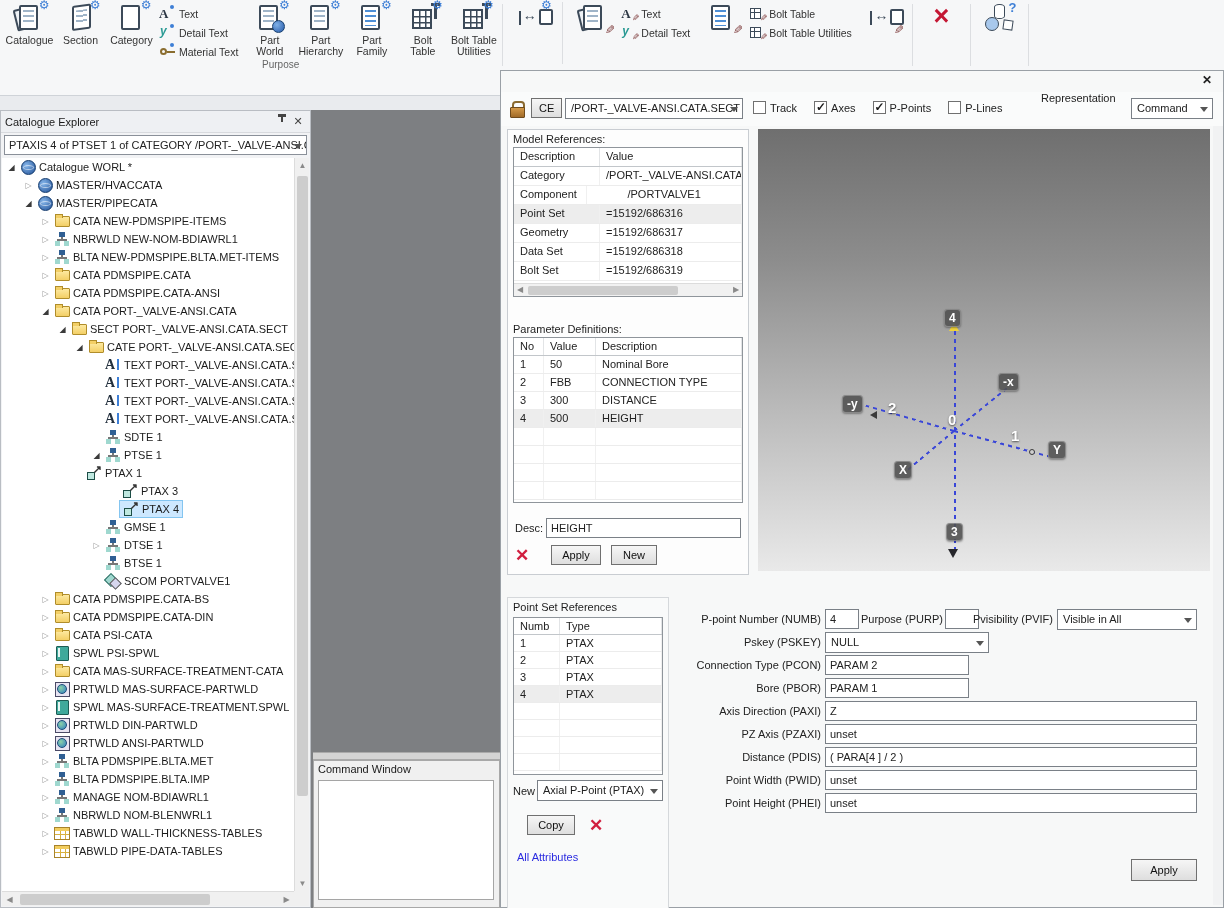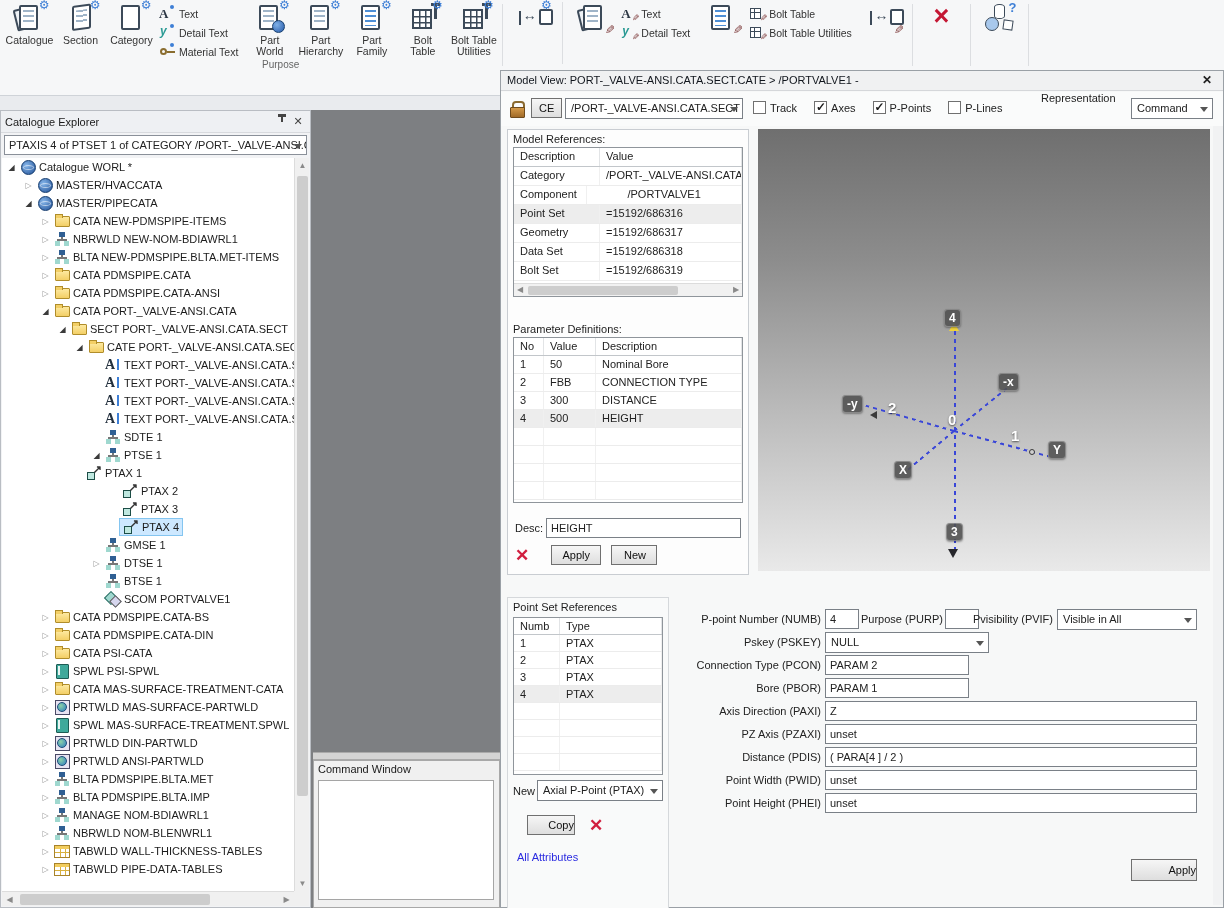--- a/index.html
+++ b/index.html
@@ -123,21 +123,21 @@
   .cmdwin textarea { position:absolute; left:4px; top:19px; width:176px; height:120px; border:1px solid #a5a5a5; background:#fff; resize:none; font-family:"Liberation Mono",monospace; font-size:11px; }
 
   
   .mv { position:absolute; left:500px; top:70px; width:724px; height:838px; background:#f7f8f8; border:1px solid #9aa0a6; z-index:3; }
   .mv-title { position:absolute; left:0; top:0; width:100%; height:20px; background:#f0f1f2; border-bottom:1px solid #d5d7da; padding:3px 6px; color:#10151c; white-space:nowrap; overflow:hidden; }
   .mv-close { position:absolute; right:8px; top:2px; width:16px; height:16px; font-weight:bold; font-size:12px; color:#222; text-align:center; cursor:pointer; }
   .mv-toolbar { position:absolute; left:0; top:21px; width:100%; height:34px; background:#fafbfb; }
   .locki { position:absolute; left:9px; top:9px; width:14px; height:15px; }
   .locki::before { content:""; position:absolute; left:2px; top:0; width:9px; height:8px; border:2px solid #8a6a30; border-radius:4px 4px 0 0; }
   .locki::after { content:""; position:absolute; left:0; top:6px; width:13px; height:9px; background:linear-gradient(#d49a4a,#a06a28); border:1px solid #6e4a1c; border-radius:1px; }
-  .btn { display:inline-block; border:1px solid #707070; background:linear-gradient(#f6f6f6,#dedede); padding:3px 10px; font-size:11px; color:#111; text-align:right; cursor:pointer; }
+  .btn { display:inline-block; border:1px solid #707070; background:linear-gradient(#f6f6f6,#dedede); padding:3px 10px; font-size:11px; color:#111; text-align:center; cursor:pointer; }
   .mv-ce { position:absolute; left:30px; top:6px; padding:3px 7px; }
   .mv-combo { position:absolute; background:#fff; border:1px solid #7a8087; height:21px; padding:3px 16px 0 5px; white-space:nowrap; overflow:hidden; cursor:pointer; }
   .mv-pathcombo { left:64px; top:6px; width:178px; }
   .cbgroup { position:absolute; left:252px; top:9px; display:flex; align-items:flex-end; }
   .cbitem { display:flex; align-items:center; margin-right:17px; cursor:pointer; }
   .cbox { width:13px; height:13px; border:1px solid #707070; background:#fff; margin-right:4px; position:relative; flex:none; }
   .cbox.checked::after { content:"\2713"; position:absolute; left:1px; top:-2px; font-size:12px; font-weight:bold; color:#1a1a1a; }
   .repr-label { position:absolute; left:540px; top:0; color:#222; }
   .mv-reprcombo { left:630px; top:6px; width:82px; }
 
@@ -509,27 +509,20 @@
         <span class="texp"></span>
         <span class="tlabelwrap">
           <span class="tico ptax"></span>
           <span class="tname">PTAX 1</span>
         </span>
       </div>
       <div class="trow" style="padding-left: 106px;">
         <span class="texp"></span>
         <span class="tlabelwrap">
           <span class="tico ptax"></span>
-          <span class="tname">PTAX 2</span>
-        </span>
-      </div>
-      <div class="trow" style="padding-left: 106px;">
-        <span class="texp"></span>
-        <span class="tlabelwrap">
-          <span class="tico ptax"></span>
           <span class="tname">PTAX 3</span>
         </span>
       </div>
       <div class="trow" style="padding-left: 106px;">
         <span class="texp"></span>
         <span class="tlabelwrap sel">
           <span class="tico ptax"></span>
           <span class="tname">PTAX 4</span>
         </span>
       </div>
@@ -674,21 +667,20 @@
   </div>
   <div class="sbar-h">
     <div class="sb-btn" style="left:0">◀</div>
     <div class="sb-thumb" style="left:18px;top:2px;width:190px;height:11px"></div>
     <div class="sb-btn" style="right:0">▶</div>
   </div>
   <div class="sb-corner"></div>
 </div>
 
 <div class="mv">
-  <div class="mv-title">Model View: PORT-_VALVE-ANSI.CATA.SECT.CATE &gt; /PORTVALVE1 -</div>
   <div class="mv-close">✕</div>
 
   <div class="mv-toolbar">
     <span class="locki"></span>
     <span class="btn mv-ce">CE</span>
     <div class="mv-combo mv-pathcombo">
       <span>/PORT-_VALVE-ANSI.CATA.SECT ...</span>
       <span class="chev"></span>
     </div>
     <div class="cbgroup" id="mv-checkboxes">

